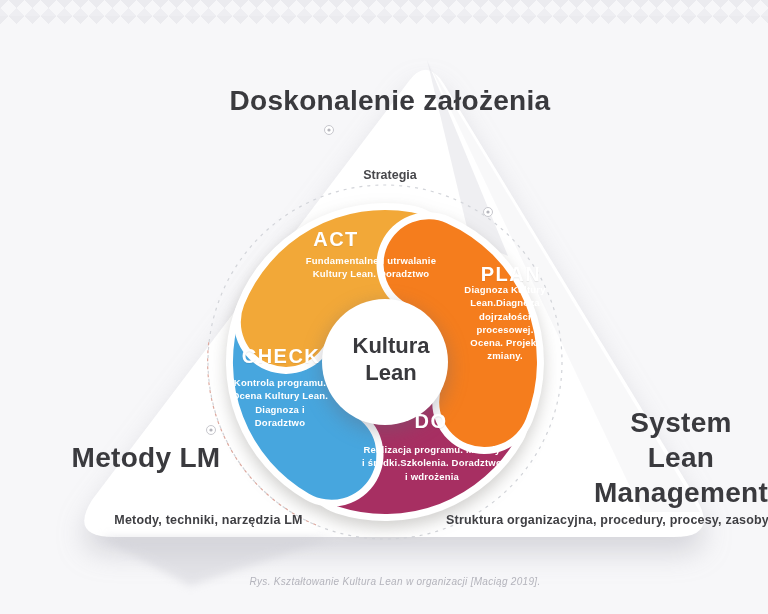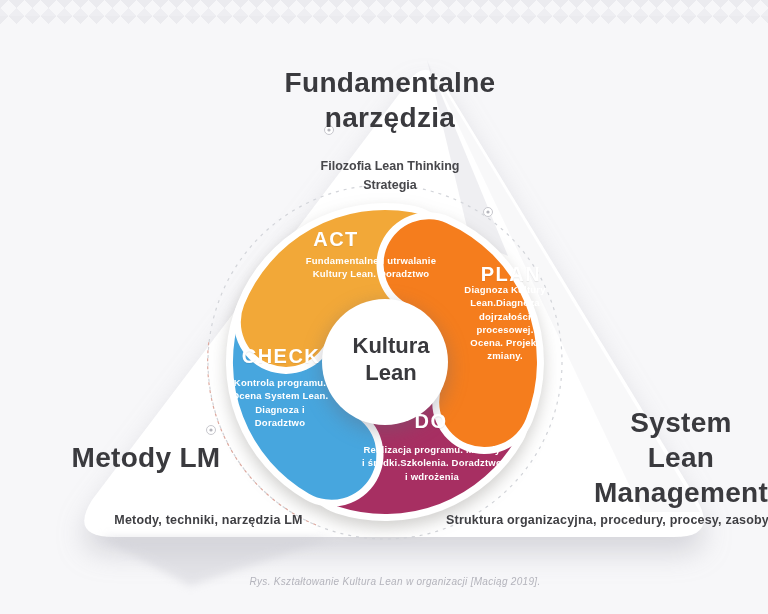--- a/index.html
+++ b/index.html
@@ -78,41 +78,40 @@
       <path d="M 331.5 454.7 A 107 107 0 0 1 283.2 328.9" fill="none" stroke="#47A6DE" stroke-width="90" stroke-linecap="round"></path>
       <path d="M 285.8 321.9 A 107 107 0 0 1 403.6 256.6" fill="none" stroke="#ffffff" stroke-width="104" stroke-linecap="round"></path>
       <path d="M 285.8 321.9 A 107 107 0 0 1 403.6 256.6" fill="none" stroke="#F2A838" stroke-width="90" stroke-linecap="round"></path>
       <path d="M 428.5 264.3 A 107 107 0 0 1 484.2 402.1" fill="none" stroke="#ffffff" stroke-width="104" stroke-linecap="round"></path>
       <path d="M 428.5 264.3 A 107 107 0 0 1 484.2 402.1" fill="none" stroke="#F57D1D" stroke-width="90" stroke-linecap="round"></path>
     </g>
 
   <circle cx="385" cy="362" r="63" fill="#ffffff" style="filter:drop-shadow(0 6px 10px rgba(100,100,115,.4));"></circle>
 </svg>
 
-<div class="abs heading" style="left:390px;top:100px;width:330px;">Fundamentalne narzędzia</div>
+<div class="abs heading" style="left:390px;top:100px;width:330px;">Doskonalenie założenia</div>
 <div class="abs sub-list" style="left:390px;top:175px;width:300px;">
-  <div>Filozofia Lean Thinking</div>
   <div>Strategia</div>
 </div>
 
 <div class="abs seg-title" style="left:336px;top:239px;">ACT</div>
 <div class="abs seg-body" style="left:371px;top:267px;width:170px;">Fundamentalne i utrwalanie
 Kultury Lean. Doradztwo</div>
 
 <div class="abs seg-title" style="left:511px;top:274px;">PLAN</div>
 <div class="abs seg-body" style="left:505px;top:323px;width:120px;">Diagnoza Kultury
 Lean.Diagnoza
 dojrzałości
 procesowej.
 Ocena. Projekt
 zmiany.</div>
 
 <div class="abs seg-title" style="left:281px;top:356px;">CHECK</div>
 <div class="abs seg-body" style="left:280px;top:403px;width:140px;">Kontrola programu.
-Ocena System Lean.
+Ocena Kultury Lean.
 Diagnoza i
 Doradztwo</div>
 
 <div class="abs seg-title" style="left:431px;top:421px;">DO</div>
 <div class="abs seg-body" style="left:432px;top:463px;width:180px;">Realizacja programu. Metody
 i środki.Szkolenia. Doradztwo
 i wdrożenia</div>
 
 <div class="abs center-label" style="left:391px;top:359px;">Kultura
 Lean</div>

